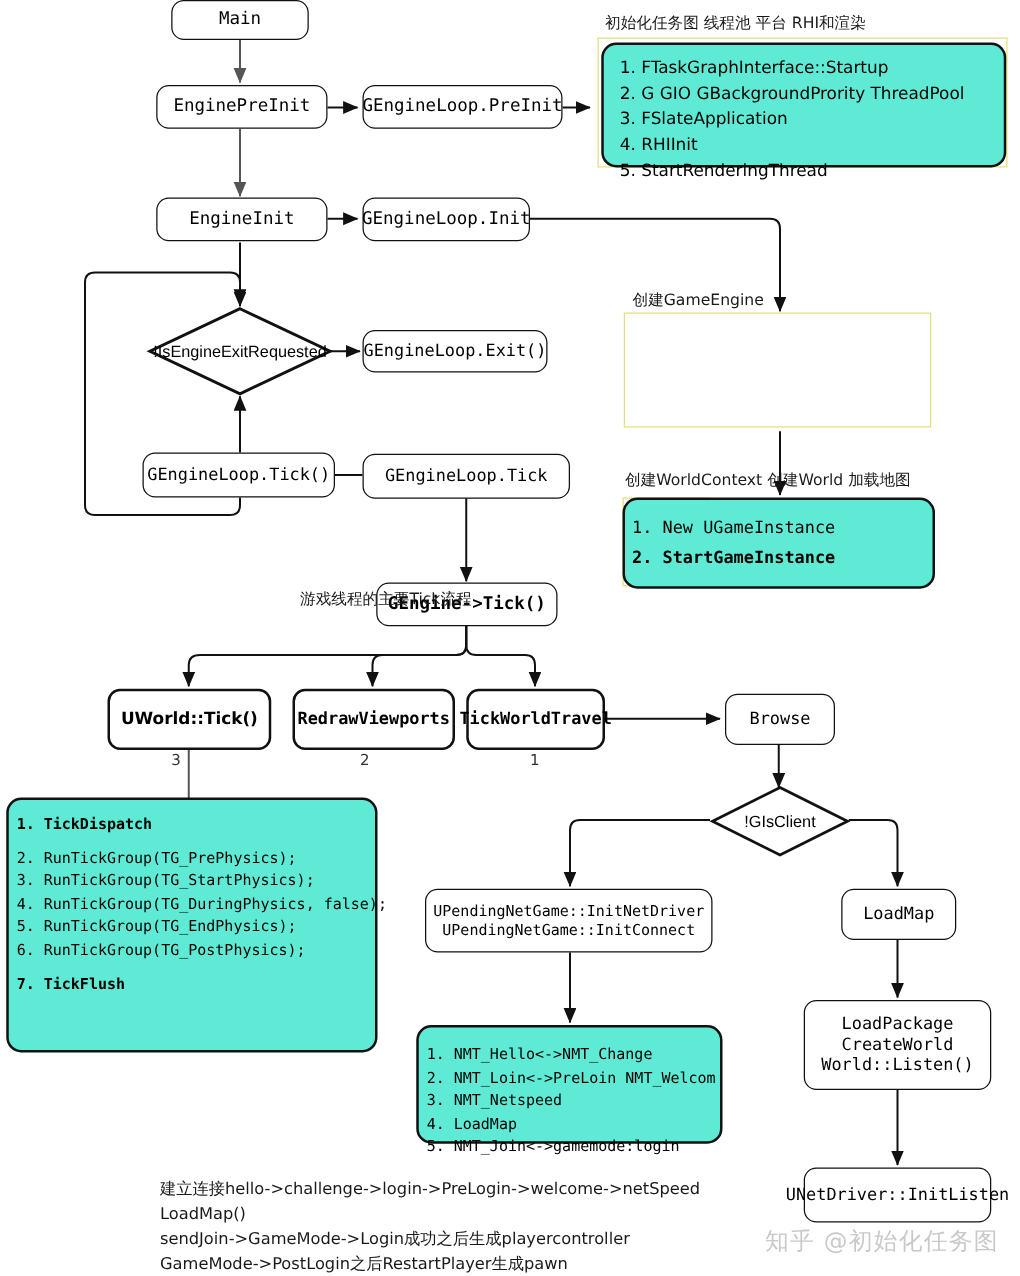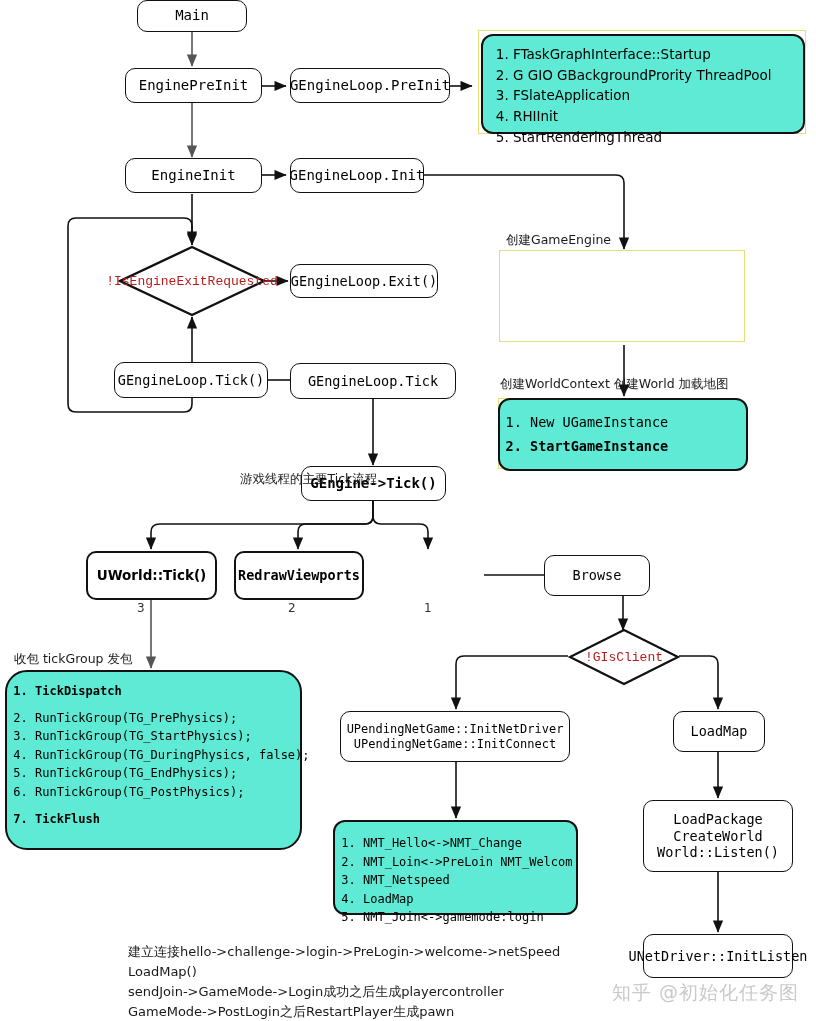--- a/index.html
+++ b/index.html
@@ -31,21 +31,21 @@
   .olsans ol{font-family:"DejaVu Sans", sans-serif;}
   .olmono ol{font-family:"DejaVu Sans Mono", monospace;}
 
   .bottomtext{position:absolute;font-family:"DejaVu Sans", sans-serif;
               font-size:13px;color:#1a1a1a;line-height:1.55;white-space:pre;}
   .watermark{position:absolute;font-family:"DejaVu Sans", sans-serif;font-size:19px;
              color:#c9c9c9;white-space:nowrap;letter-spacing:1px;}
 
   .diamond{position:absolute;}
   .diamond .dtext{position:absolute;left:50%;top:50%;transform:translate(-50%,-50%);
-                  font-family:Liberation Mono, monospace;white-space:nowrap;color:#b91c1c;}
+                  font-family:Liberation Sans, sans-serif;white-space:nowrap;color:#000000;}
   .ovf{overflow:visible;}
 </style>
 </head>
 <body>
 
 <div id="canvas">
 
   <svg class="edges" viewBox="0 0 816 1021">
     <defs>
       <marker id="ah" markerWidth="9" markerHeight="9" refX="7.2" refY="3.2" orient="auto">
@@ -151,23 +151,26 @@
   <div class="node sans thick" style="left:86px;top:551px;width:131px;height:49px;font-size:13.5px;">
     <span>UWorld::Tick()</span>
   </div>
   <div class="smallnum" style="left:288px;top:601px;"><span>2</span></div>
 
   <div class="node serifmono thick" style="left:234px;top:551px;width:130px;height:49px;font-size:13.5px;">
     <span>RedrawViewports</span>
   </div>
   <div class="smallnum" style="left:137px;top:601px;"><span>3</span></div>
 
+  <div class="node serifmono thick ovf" style="left:373px;top:551px;width:111px;height:49px;font-size:13.5px;">
+    <span style="white-space:nowrap;">TickWorldTravel</span>
+  </div>
   <div class="smallnum" style="left:424px;top:601px;"><span>1</span></div>
 
-  <div class="node mono" style="left:544px;top:555px;width:106px;height:41px;font-size:13.5px;text-align:right;">
+  <div class="node mono" style="left:580px;top:555px;width:88px;height:41px;font-size:13.5px;text-align:right;">
     <span>Browse</span>
   </div>
 
   <div class="diamond" style="left:568px;top:628px;width:112px;height:58px;">
     <svg width="112" height="58" viewBox="0 0 112 58" style="overflow:visible;">
       <polygon points="56,2 110,29 56,56 2,29" fill="#fff" stroke="#111" stroke-width="2.2"></polygon>
     </svg>
     <span class="dtext" style="font-size:13px;">!GIsClient</span>
   </div>
 
@@ -183,20 +186,23 @@
   <div class="node mono" style="left:643px;top:800px;width:150px;height:72px;font-size:13.5px;flex-direction:column;">
     <span>LoadPackage</span>
     <span>CreateWorld</span>
     <span>World::Listen()</span>
   </div>
 
   <div class="node mono ovf" style="left:643px;top:934px;width:150px;height:44px;font-size:13.5px;">
     <span style="white-space:nowrap;">UNetDriver::InitListen</span>
   </div>
 
+  <div class="label cn" style="left:484px;top:10px;">
+    <span>初始化任务图 线程池 平台 RHI和渲染</span>
+  </div>
   <div class="label cn" style="left:506px;top:232px;">
     <span>创建GameEngine</span>
   </div>
   <div class="label cn" style="left:500px;top:376px;">
     <span>创建WorldContext 创建World 加载地图</span>
   </div>
   <div class="label cn" style="left:240px;top:471px;">
     <span>游戏线程的主要Tick流程</span>
   </div>
   <div class="label cn" style="left:14px;top:651px;">
@@ -217,21 +223,21 @@
   <div class="yellowframe" style="left:499px;top:250px;width:246px;height:92px;"></div>
 
   <div class="yellowframe" style="left:498px;top:398px;width:70px;height:71px;"></div>
   <div class="listbox olmono" style="left:498px;top:398px;width:250px;height:73px;">
     <ol style="font-size:13.5px;line-height:1.8;padding-top:10px;">
         <li>New UGameInstance</li>
         <li style="font-weight: bold;">StartGameInstance</li>
       </ol>
   </div>
 
-  <div class="listbox olmono" style="left:5px;top:670px;width:297px;height:180px;border-radius:22px;">
+  <div class="listbox olmono" style="left:5px;top:638px;width:297px;height:204px;">
     <ol style="font-size:12px;line-height:1.55;padding-top:10px;padding-left:28px;">
         <li style="font-weight: bold; margin-bottom: 8px;">TickDispatch</li>
         <li>RunTickGroup(TG_PrePhysics);</li>
         <li>RunTickGroup(TG_StartPhysics);</li>
         <li>RunTickGroup(TG_DuringPhysics, false);</li>
         <li>RunTickGroup(TG_EndPhysics);</li>
         <li style="margin-bottom: 8px;">RunTickGroup(TG_PostPhysics);</li>
         <li style="font-weight: bold;">TickFlush</li>
       </ol>
   </div>

